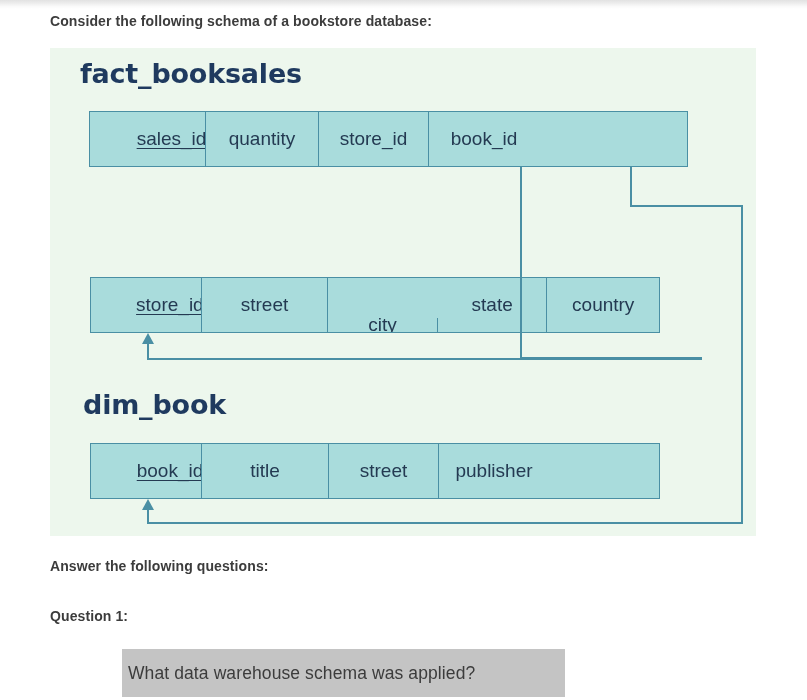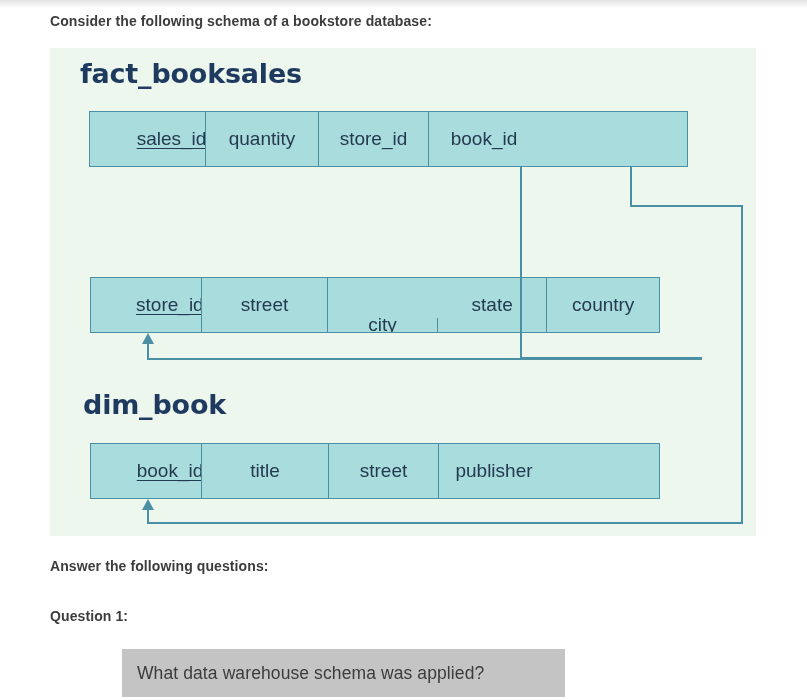--- a/index.html
+++ b/index.html
@@ -102,21 +102,21 @@
   #question-highlight {
     position: absolute;
     left: 122px;
     top: 649px;
     width: 443px;
     height: 48px;
     background: #c4c4c4;
     display: flex;
     align-items: center;
     box-sizing: border-box;
-    padding-left: 15px;
+    padding-left: 6px;
   }
   #question-highlight span {
     font-size: 17.5px;
     color: #3c3c3c;
     letter-spacing: 0.1px;
     white-space: nowrap;
   }
 </style>
 </head>
 <body>

